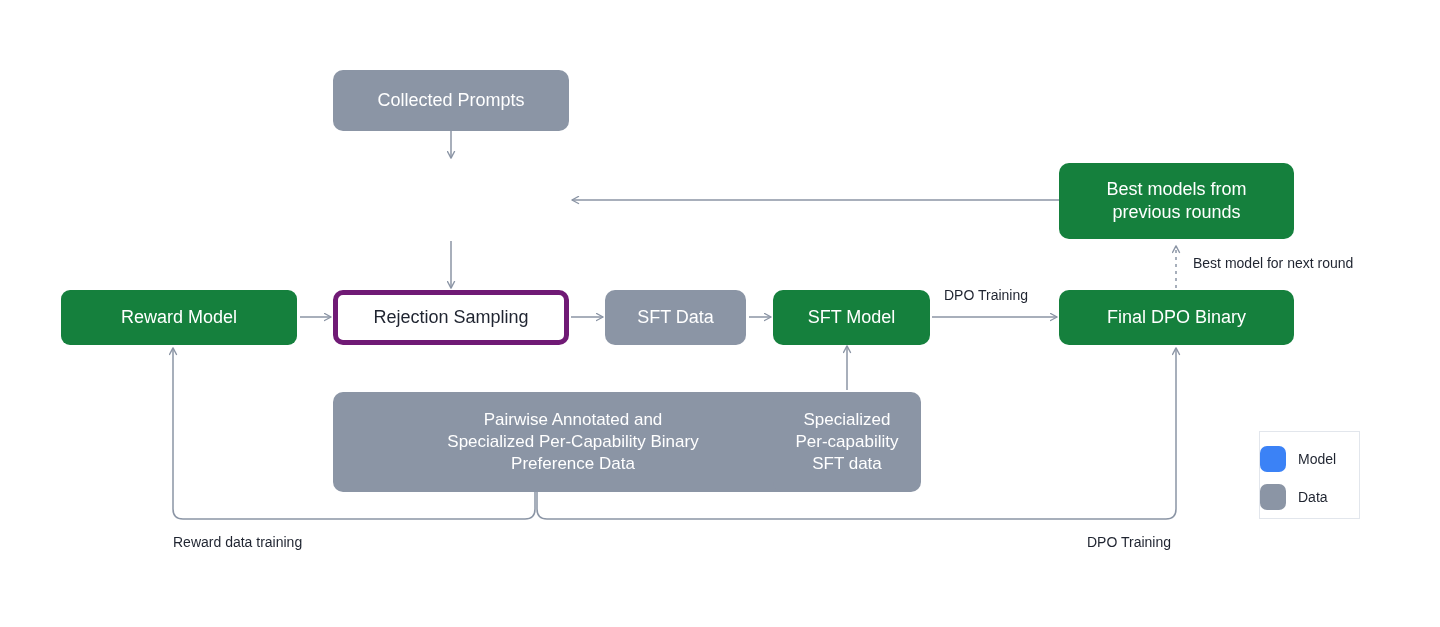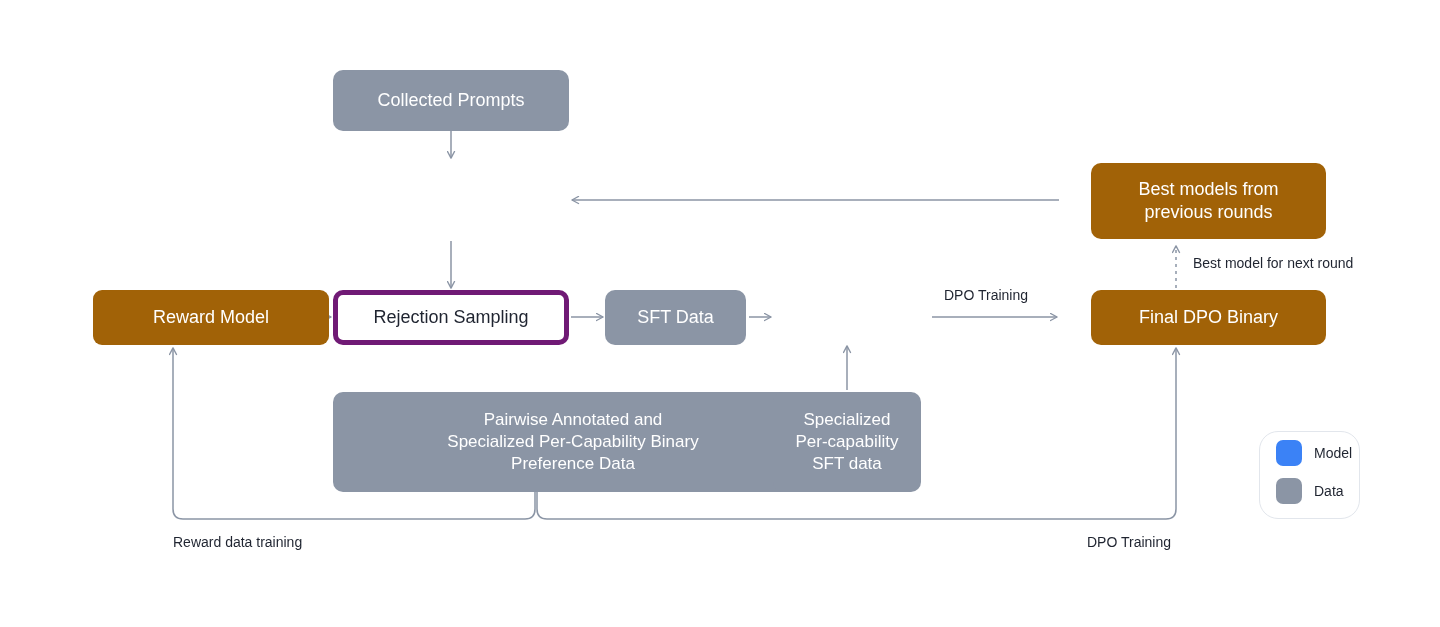--- a/index.html
+++ b/index.html
@@ -23,23 +23,22 @@
     display: flex;
     align-items: center;
     justify-content: center;
     text-align: center;
     border-radius: 10px;
     line-height: 1.3;
     white-space: pre-line;
     padding: 4px 10px;
   }
   .node.model {
-    background: #a16207;
+    background: #15803d;
     color: #ffffff;
-    margin-left: 32px;
   }
   .node.data {
     background: #8b95a5;
     color: #ffffff;
   }
   .node.plain {
     background: #ffffff;
     color: #1f2430;
     border: 5px solid #701a75;
   }
@@ -47,26 +46,26 @@
     position: absolute;
     color: #1f2430;
     font-size: 14px;
     white-space: nowrap;
   }
   .legend {
     position: absolute;
     box-sizing: border-box;
     background: #ffffff;
     border: 1px solid #e2e6ec;
-    border-radius: 19px;
+    border-radius: 0;
     display: flex;
     flex-direction: column;
-    justify-content: flex-end;
+    justify-content: space-between;
     gap: 12px;
-    padding: 14px 16px;
+    padding: 14px 0;
   }
   .legend-row {
     display: flex;
     align-items: center;
     gap: 12px;
   }
   .legend-swatch {
     width: 26px;
     height: 26px;
     border-radius: 7px;
@@ -124,20 +123,21 @@
 
   <div class="node data" style="left:333px; top:70px; width:236px; height:61px; font-size:18px;">Collected Prompts</div>
 
 
   <div class="node model" style="left:61px; top:290px; width:236px; height:55px; font-size:18px;border-radius:9px;">Reward Model</div>
 
   <div class="node plain" style="left:333px; top:290px; width:236px; height:55px; font-size:18px;">Rejection Sampling</div>
 
   <div class="node data" style="left:605px; top:290px; width:141px; height:55px; font-size:18px;">SFT Data</div>
 
+  <div class="node model" style="left:773px; top:290px; width:157px; height:55px; font-size:18px;">SFT Model</div>
 
   <div class="node model" style="left:1059px; top:290px; width:235px; height:55px; font-size:18px;">Final DPO Binary</div>
 
   <div class="node model" style="left:1059px; top:163px; width:235px; height:76px; font-size:18px;">Best models from
 previous rounds</div>
 
   <div class="node data" style="left:333px; top:392px; width:480px; height:100px; font-size:17px;">Pairwise Annotated and
 Specialized Per-Capability Binary
 Preference Data</div>
 

